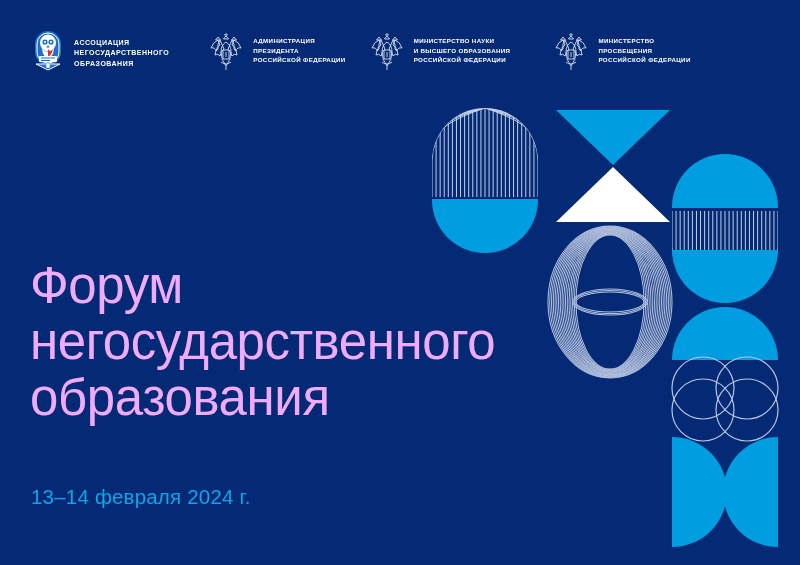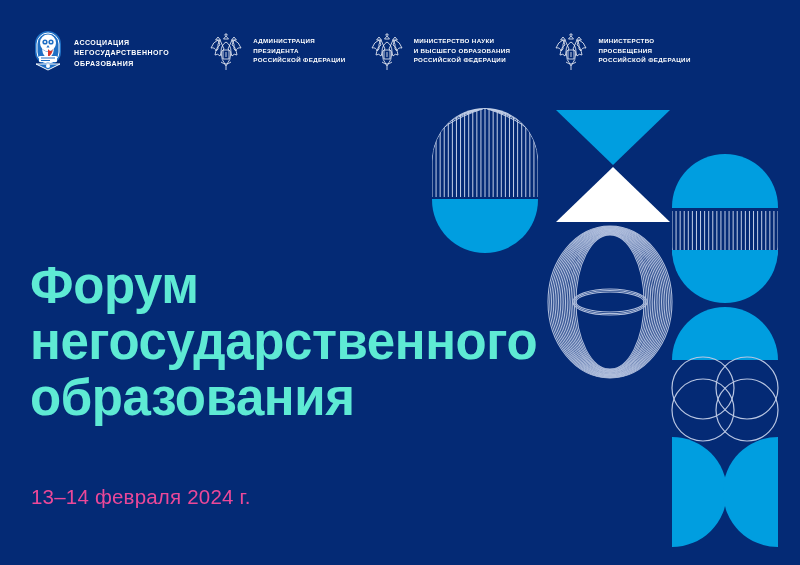--- a/index.html
+++ b/index.html
@@ -66,33 +66,33 @@
 
   
   .headline {
     position: absolute;
     left: 30px;
     top: 258px;
     width: 560px;
   }
   .headline h1 {
     margin: 0;
-    color: #5eead4;
+    color: #f0abfc;
     font-size: 51px;
     line-height: 56px;
-    font-weight: bold;
+    font-weight: normal;
     letter-spacing: -0.4px;
   }
   .headline h1 .ln { display: block; white-space: nowrap; }
 
   .meta {
     position: absolute;
     left: 31px;
     top: 484px;
-    color: #ec4899;
+    color: #0ea5e9;
   }
   .meta div {
     font-size: 20.5px;
     line-height: 26px;
     font-weight: normal;
     letter-spacing: 0.2px;
     white-space: nowrap;
   }
 
   

